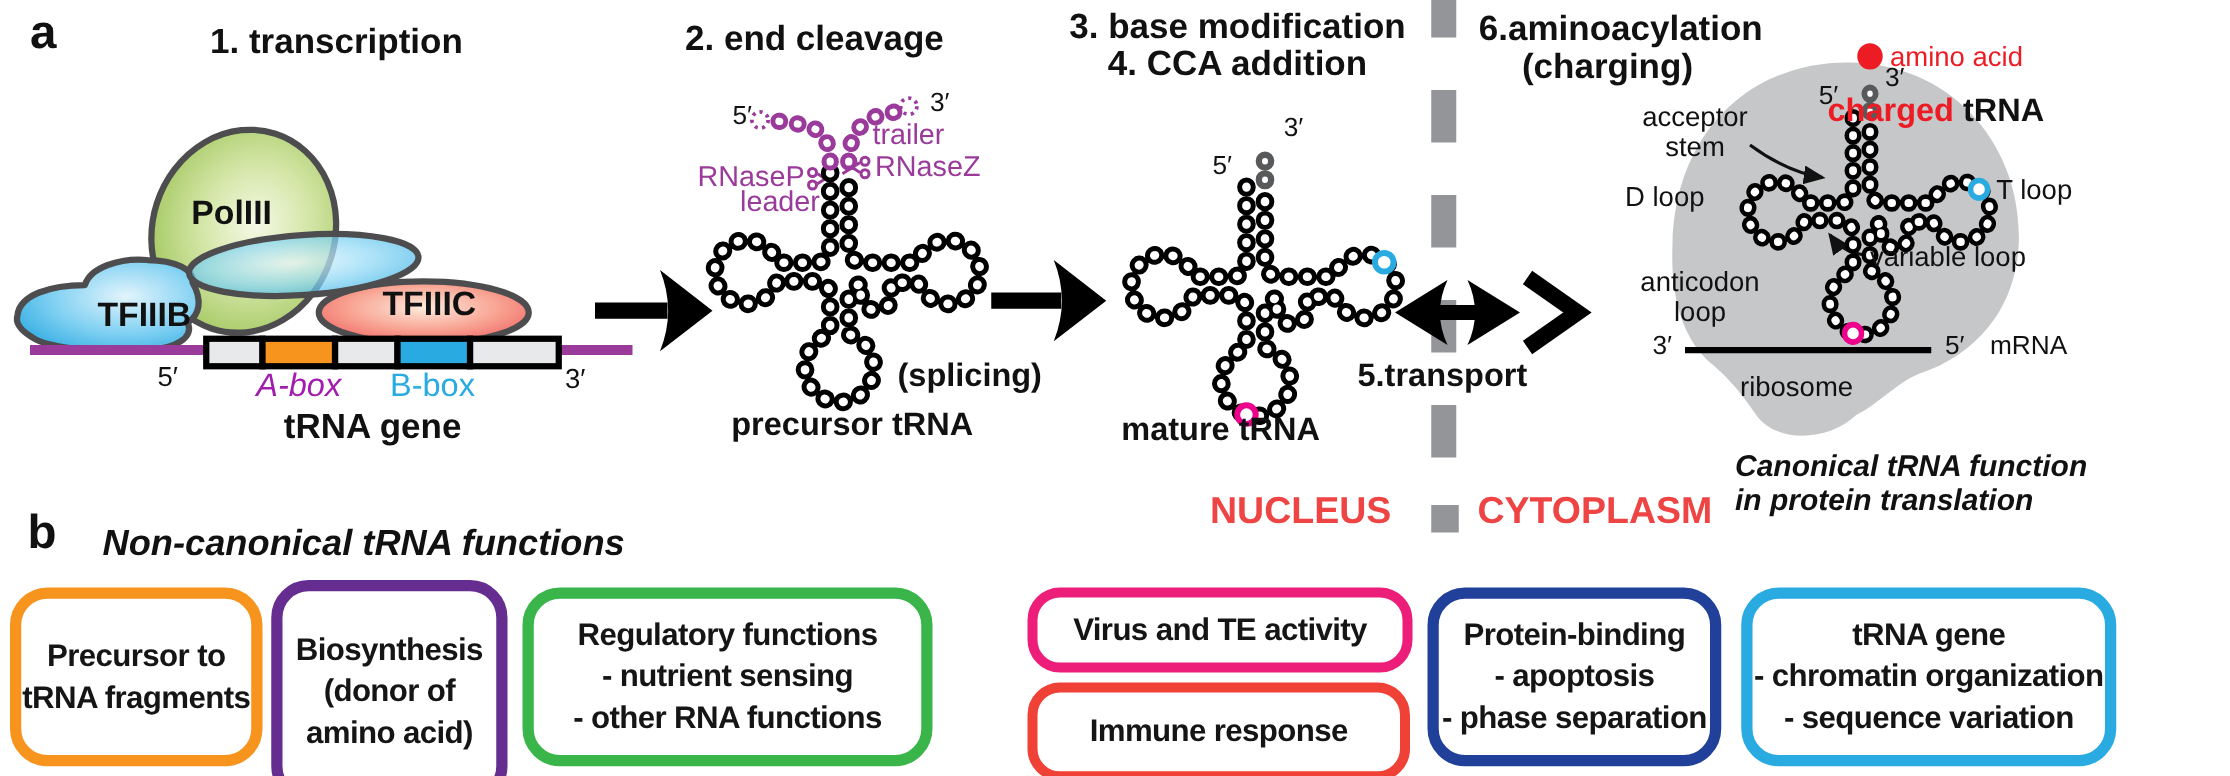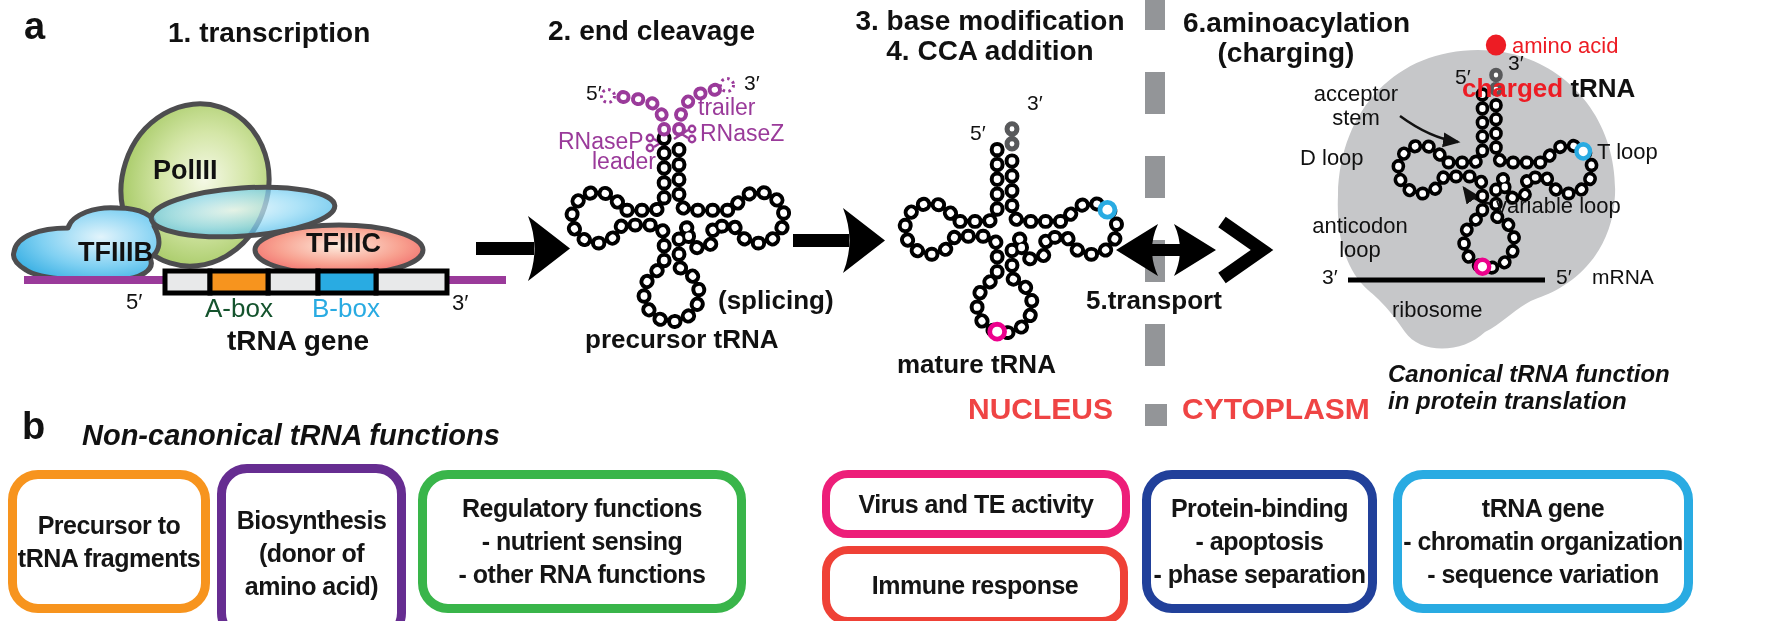--- a/index.html
+++ b/index.html
@@ -6,21 +6,21 @@
   #canvas{position:relative;width:1784px;height:621px;background:#fff;overflow:hidden;
           font-family:"Liberation Sans",sans-serif;color:#111;}
   svg{position:absolute;left:0;top:0;}
   .t{position:absolute;white-space:nowrap;line-height:1.08;}
   .b{font-weight:bold;}
   .i{font-style:italic;}
   .ctr{text-align:center;}
   .purple{color:#9A3A9A;}
   .grey{color:#ef4444;}
   .red{color:#ED1C24;}
-  .orange{color:#14532d;}
+  .orange{color:#a21caf;font-style:italic;}
   .cyan{color:#29ABE2;}
   
   .chB{fill:none;stroke:#000;stroke-width:14;stroke-linecap:round;stroke-dasharray:0.5 13.5;}
   .chW{fill:none;stroke:#fff;stroke-width:6.5;stroke-linecap:round;stroke-dasharray:0.5 13.5;}
   .chPB{fill:none;stroke:#9A3A9A;stroke-width:13;stroke-linecap:round;stroke-dasharray:0.5 13.5;}
   .chPW{fill:none;stroke:#fff;stroke-width:5.5;stroke-linecap:round;stroke-dasharray:0.5 13.5;}
   .chGB{fill:none;stroke:#58595B;stroke-width:14;stroke-linecap:round;stroke-dasharray:0.5 13.5;}
   .chGW{fill:none;stroke:#fff;stroke-width:4.5;stroke-linecap:round;stroke-dasharray:0.5 13.5;}
   .fbox{position:absolute;border-style:solid;border-radius:30px;display:flex;flex-direction:column;
         align-items:center;justify-content:center;font-weight:bold;font-size:25px;
@@ -187,21 +187,21 @@
   <div class="t" style="left:744px;top:72px;font-size:21px;">3′</div>
   <div class="t purple" style="left:592px;top:105px;font-size:23px;margin-top:44px;">leader</div>
   <div class="t purple" style="left:698px;top:95px;font-size:23px;">trailer</div>
   <div class="t purple" style="left:558px;top:129px;font-size:23px;">RNaseP</div>
   <div class="t purple" style="left:700px;top:121px;font-size:23px;">RNaseZ</div>
   <div class="t b" style="left:718px;top:286px;font-size:26px;">(splicing)</div>
   <div class="t b" style="left:585px;top:325px;font-size:26px;">precursor tRNA</div>
 
   <div class="t" style="left:970px;top:122px;font-size:21px;">5′</div>
   <div class="t" style="left:1027px;top:92px;font-size:21px;">3′</div>
-  <div class="t b" style="left:897px;top:329px;font-size:26px;margin-top:21px;">mature tRNA</div>
+  <div class="t b" style="left:897px;top:329px;font-size:26px;">mature tRNA</div>
 
   <div class="t b" style="left:1086px;top:286px;font-size:26px;">5.transport</div>
   <div class="t b grey" style="left:968px;top:393px;font-size:30px;">NUCLEUS</div>
   <div class="t b grey" style="left:1182px;top:393px;font-size:30px;">CYTOPLASM</div>
 
   <div class="t red" style="left:1512px;top:34px;font-size:22px;">amino acid</div>
   <div class="t" style="left:1508px;top:52px;font-size:21px;">3′</div>
   <div class="t" style="left:1455px;top:66px;font-size:21px;">5′</div>
   <div class="t b" style="left:1462px;top:74px;font-size:26px;">
     <span class="red">charged</span><span> tRNA</span>

